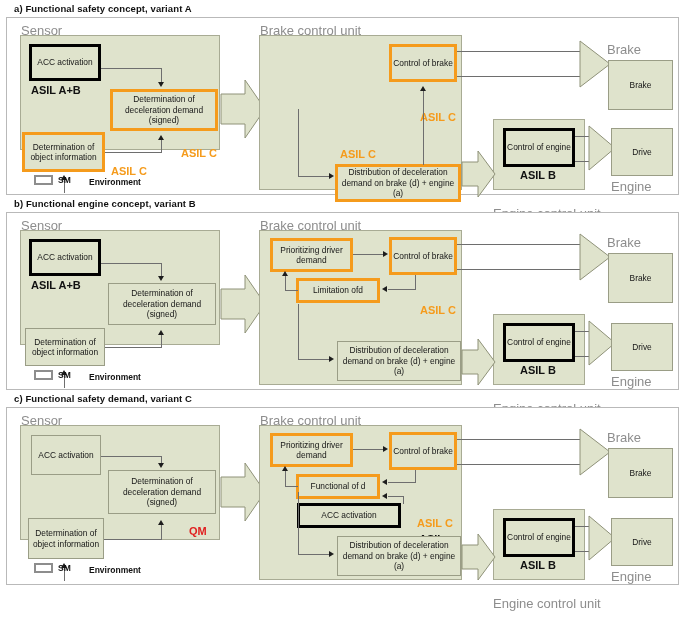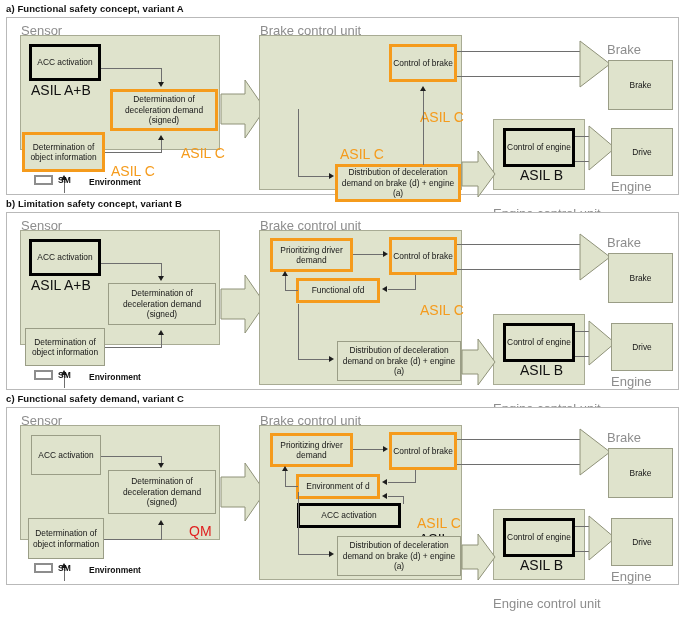--- a/index.html
+++ b/index.html
@@ -7,21 +7,21 @@
     width:685px;height:622px;
     background:#ffffff;
     font-family:"Liberation Sans", sans-serif;
     font-size:9px;
     color:#1a1a1a;
     overflow:hidden;
   }
   .panel{position:relative;width:685px;}
   .panel-title{
     font-size:9.5px;font-weight:bold;color:#111;
-    padding:3px 0 3px 6px;letter-spacing:.1px;
+    padding:3px 0 3px 14px;letter-spacing:.1px;
   }
   .frame{
     position:relative;
     margin:0 6px;
     border:1px solid #b9b9b9;
     background:#ffffff;
     box-sizing:border-box;
   }
   
   .abs{position:absolute;box-sizing:border-box;}
@@ -42,21 +42,21 @@
     text-align:center;
     font-size:8.4px;
     line-height:10.5px;
     color:#161616;
     box-sizing:border-box;
     padding:1px;
   }
   .node.black{border:3px solid #000000;}
   .node.orange{border:3px solid #f59b1c;}
   .asil{
-    position:absolute;font-weight:normal;font-size:14px;white-space:nowrap;
+    position:absolute;font-weight:bold;font-size:11px;white-space:nowrap;
     line-height:10px;
   }
   .asil.blk{color:#111;}
   .asil.org{color:#f59b1c;}
   .asil.red{color:#e02020;}
   
   .ln{position:absolute;background:#6e6e6e;}
   .lnh{height:1px;}
   .lnv{width:1px;}
   .arrowhead{position:absolute;width:0;height:0;}
@@ -150,21 +150,21 @@
     <div class="ln lnh abs" style="left:568px;top:143px;width:19px;"></div>
     <svg class="abs" style="left:582px;top:108px;width:26px;height:44px;" viewBox="0 0 26 44">
       <polygon points="0,0 26,22 0,44" fill="#dfe3cc" stroke="#8f9279" stroke-width="1"></polygon>
     </svg>
     <div class="abs node" style="left:604px;top:110px;width:62px;height:48px;">Drive</div>
     <span class="clabel" style="left:604px;top:161px;">Engine</span>
   </div>
 </div>
 
 <div class="panel">
-  <div class="panel-title">b) Limitation safety concept, variant B</div>
+  <div class="panel-title">b) Functional engine concept, variant B</div>
   <div class="frame" style="height:178px;">
 
     <span class="clabel" style="left:14px;top:5px;">Sensor</span>
     <div class="abs container-box" style="left:13px;top:17px;width:200px;height:115px;"></div>
 
     <div class="abs node black" style="left:22px;top:26px;width:72px;height:37px;">ACC activation</div>
     <span class="asil blk" style="left:24px;top:67px;">ASIL A+B</span>
 
     <div class="abs node" style="left:101px;top:70px;width:108px;height:42px;">Determination of deceleration demand (signed)</div>
 
@@ -188,21 +188,21 @@
     <span class="env-txt" style="left:82px;top:159px;">Environment</span>
 
     <svg class="abs" style="left:214px;top:62px;width:44px;height:58px;" viewBox="0 0 44 58">
       <polygon points="0,14 24,14 24,0 44,29 24,58 24,44 0,44" fill="#dfe3cc" stroke="#8f9279" stroke-width="1"></polygon>
     </svg>
 
     <span class="clabel" style="left:253px;top:5px;">Brake control unit</span>
     <div class="abs container-box" style="left:252px;top:17px;width:203px;height:155px;"></div>
 
     <div class="abs node orange" style="left:263px;top:25px;width:83px;height:34px;">Prioritizing driver demand</div>
-    <div class="abs node orange" style="left:289px;top:65px;width:84px;height:25px;">Functional ofd</div>
+    <div class="abs node orange" style="left:289px;top:65px;width:84px;height:25px;">Limitation ofd</div>
     <div class="abs node orange" style="left:382px;top:24px;width:68px;height:38px;">Control of brake</div>
     <span class="asil org" style="left:413px;top:92px;">ASIL C</span>
 
     <div class="abs node" style="left:330px;top:128px;width:124px;height:40px;">Distribution of deceleration demand on brake (d) + engine (a)</div>
 
     <div class="ln lnh abs" style="left:346px;top:41px;width:30px;"></div>
     <div class="arrowhead ah-right abs" style="left:376px;top:38px;"></div>
 
     <div class="ln lnv abs" style="left:278px;top:63px;height:15px;"></div>
     <div class="ln lnh abs" style="left:278px;top:77px;width:13px;"></div>
@@ -276,21 +276,21 @@
     <span class="env-txt" style="left:82px;top:157px;">Environment</span>
 
     <svg class="abs" style="left:214px;top:55px;width:44px;height:58px;" viewBox="0 0 44 58">
       <polygon points="0,14 24,14 24,0 44,29 24,58 24,44 0,44" fill="#dfe3cc" stroke="#8f9279" stroke-width="1"></polygon>
     </svg>
 
     <span class="clabel" style="left:253px;top:5px;">Brake control unit</span>
     <div class="abs container-box" style="left:252px;top:17px;width:203px;height:155px;"></div>
 
     <div class="abs node orange" style="left:263px;top:25px;width:83px;height:34px;">Prioritizing driver demand</div>
-    <div class="abs node orange" style="left:289px;top:66px;width:84px;height:25px;">Environment of d</div>
+    <div class="abs node orange" style="left:289px;top:66px;width:84px;height:25px;">Functional of d</div>
     <div class="abs node orange" style="left:382px;top:24px;width:68px;height:38px;">Control of brake</div>
     <span class="asil org" style="left:410px;top:110px;">ASIL C</span>
 
     <div class="abs node black" style="left:290px;top:95px;width:104px;height:25px;">ACC activation</div>
     <span class="asil blk" style="left:412px;top:126px;">ASIL</span>
     <span class="asil blk" style="left:411px;top:136px;">A+B</span>
 
     <div class="abs node" style="left:330px;top:128px;width:124px;height:40px;">Distribution of deceleration demand on brake (d) + engine (a)</div>
 
     <div class="ln lnh abs" style="left:346px;top:41px;width:30px;"></div>

